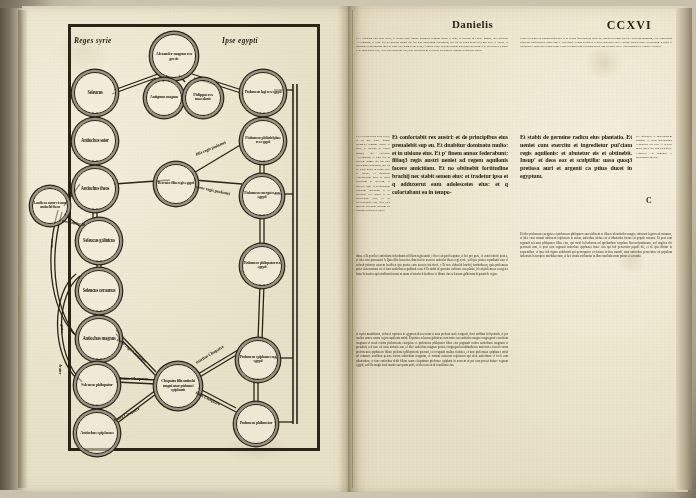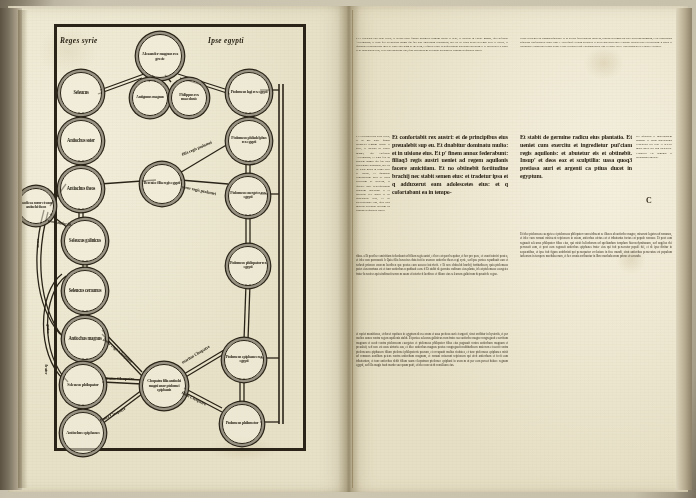--- a/index.html
+++ b/index.html
@@ -11,21 +11,21 @@
   #stage{position:relative;width:696px;height:498px;overflow:hidden;background:#b9b3a2;}
 
   
   .surround{position:absolute;inset:0;background:
      linear-gradient(100deg,#6f6554 0%,#8d8471 3%,#bdb6a2 7%,#c9c2ae 12%,#cdc6b1 50%,#c6bfa9 92%,#a79e89 97%,#766d5c 100%);}
 
   
   .book{position:absolute;left:8px;top:6px;width:680px;height:486px;}
 
   .page{position:absolute;top:0;height:486px;overflow:hidden;}
-  .page-left{left:0;width:340px;
+  .page-left{left:14px;width:340px;
     background:
       radial-gradient(ellipse 70% 60% at 18% 30%, #f2eedb 0%, #eee9d3 45%, #e7e1c8 100%);
     box-shadow:inset -14px 0 22px -10px rgba(120,105,70,.45), inset 2px 0 8px -3px rgba(110,95,60,.35);
   }
   .page-right{left:340px;width:340px;
     background:
       radial-gradient(ellipse 75% 65% at 75% 35%, #f4f0de 0%, #efe9d4 45%, #e6dfc5 100%);
     box-shadow:inset 14px 0 22px -10px rgba(120,105,70,.45), inset -3px 0 10px -4px rgba(110,95,60,.35);
   }
 
@@ -277,20 +277,24 @@
       </div>
     </div>
 
     <div class="page page-right">
       <div class="grain"></div>
       <div class="stain" style="left:236px;top:40px;width:40px;height:34px;background:radial-gradient(ellipse,rgba(150,118,62,.16),rgba(150,118,62,0) 70%);"></div>
       <div class="stain" style="left:268px;top:240px;width:30px;height:28px;background:radial-gradient(ellipse,rgba(150,118,62,.14),rgba(150,118,62,0) 70%);"></div>
 
       <div class="rp ink-blur">
 
+        <div class="hdr">
+          <div class="hdr-title">Danielis</div>
+          <div class="hdr-folio">CCXVI</div>
+        </div>
 
         <div class="cols">
 
           <div class="col col-a">
             <div class="blk gloss" style="left:0;top:0;width:152px;height:96px;">a  Et videbatur sibi sicut victor, et in hac parte figurat prophetia regnum egypti et syrie, et invaluit in virtute magna, qui edificauit Alexandriam, et regis filij ad antiochi magni qui fuit post antiochum epiphanem, hoc est de rebus gestis in regno syrie et egypti, et quomodo contendebant inter se reges adversum se invicem, et qualiter inde persequebantur populum iudeorum. b  Et preualuit rex austri et de principibus eius, et de successoribus eius, quia post mortem alexandri divisum est regnum in quattuor partes.</div>
             <div class="blk gloss" style="left:0;top:98px;width:34px;height:110px;">a  Et videbatur sibi sicut victor, et in hac parte figurat prophetia regnum egypti et syrie, et invaluit in virtute magna, qui edificauit Alexandriam, et regis filij ad antiochi magni qui fuit post antiochum epiphanem, hoc est de rebus gestis in regno syrie et egypti, et quomodo contendebant inter se reges adversum se invicem, et qualiter inde persequebantur populum iudeorum. b  Et preualuit rex austri et de principibus eius, et de successoribus eius, quia post mortem alexandri divisum est regnum in quattuor partes.</div>
             <div class="blk maintext" style="left:36px;top:98px;width:116px;height:116px;">Et confortabit rex austri: et de principibus eius preualebit sup eu. Et dnabitur dominatu multo: et in uisione eius. Et p' finem annoz federabunt: filiaq3 regis austri ueniet ad regem aquilonis facere amicitiam. Et no obtinebit fortitudine brachij nec stabit semen eius: et tradetur ipsa et q adduxerut eam adolescetes eius: et q cofortabant ea in tempo-</div>
             <div class="blk commentary" style="left:0;top:218px;width:152px;height:76px;">ribus. a  Et post hec amicitiam federabunt ad filiam regis austri, et hoc est quod sequitur, et hoc pro pace, et erunt inimici postea, et ideo non permansit. b  Quia filia berenices data fuit in uxorem antiocho theos regi syrie, sed ipse postea repudiauit eam et reduxit priorem uxorem laodicen que postea eum ueneno interfecit. c  Et non obtinebit brachij fortitudinem, quia ptolomeus pater eius mortuus est et tunc antiochus repudiauit eam. d  Et stabit de germine radicum eius planta, id est ptolomeus euergetes frater berenices qui uindicauit sororem suam et interfecit laodicen et filium eius seleucum galinicum deposuit de regno.</div>
             <div class="blk commentary" style="left:0;top:296px;width:152px;height:150px;">et capiet munitiones, et ducet captiuos in egyptum deos eorum et uasa pretiosa auri et argenti, sicut scribitur in hystoriis, et per multos annos contra regem aquilonis stabit. Et postea seleucus galinicus cum fratre suo antiocho magno congregauit exercitum magnum et uenit contra ptolomeum euergeten et ptolomeus philopator filius eius pugnauit contra antiochum magnum et preualuit, sed non est usus uictoria sua, et ideo antiochus magnus postea congregauit multitudinem maiorem et uenit contra ptolomeum epiphanem filium ptolomei philopatoris puerum, et occupauit multas ciuitates, et tunc ptolomeus epiphanes misit ad romanos auxilium petens contra antiochum magnum, et romani miserunt scipionem qui uicit antiochum et fecit eum tributarium, et tunc antiochus dedit filiam suam cleopatram ptolomeo epiphani in uxorem ut per eam posset habere regnum egypti, sed illa magis fauit marito suo quam patri, et ideo non stetit consilium eius.</div>
           </div>

